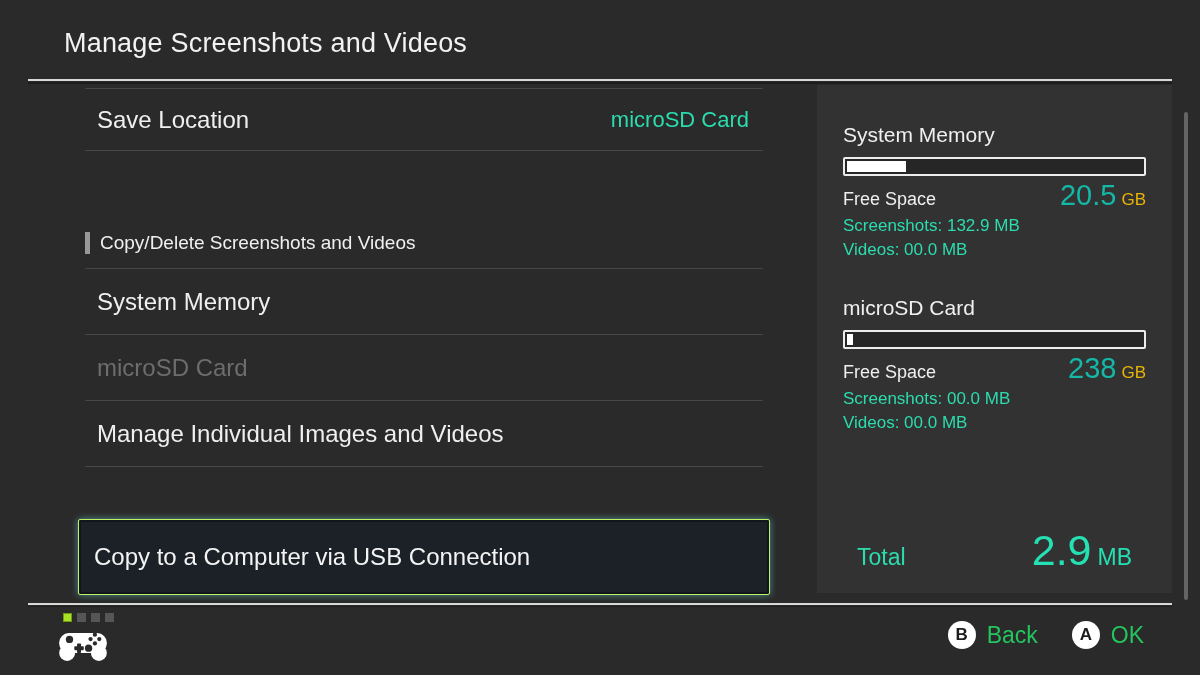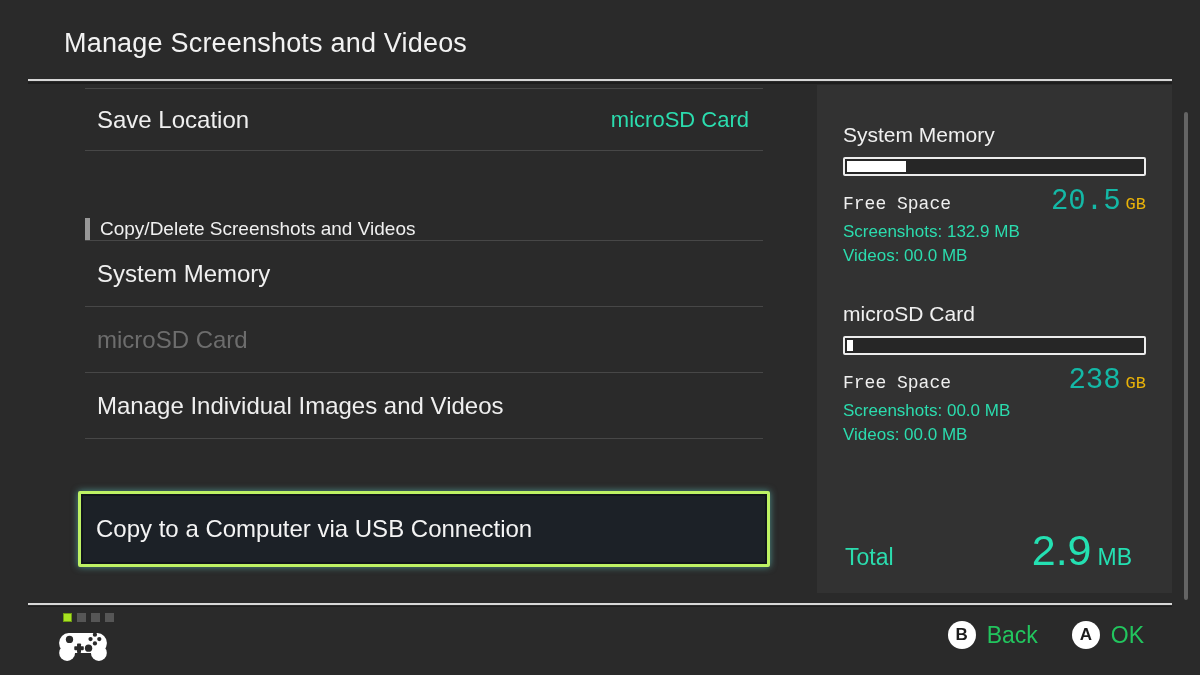--- a/index.html
+++ b/index.html
@@ -15,57 +15,57 @@
   .header-rule{position:absolute;left:28px;right:28px;top:79px;height:2px;background:#d7d7d7;}
   .header-rule-shadow{position:absolute;left:28px;right:28px;top:82px;height:2px;background:#1d1d1d;}
 
   
   .left-list{position:absolute;left:85px;top:88px;width:678px;}
   .row{box-sizing:border-box;border-bottom:1px solid #474747;display:flex;align-items:center;}
   .row-save{height:63px;border-top:1px solid #474747;justify-content:space-between;padding:0 14px 0 12px;}
   .row-label{font-size:24px;color:#efefef;}
   .row-value{font-size:22px;}
   .spacer-a{height:53px;}
-  .section-head{height:36px;display:flex;align-items:flex-end;border-bottom:1px solid #474747;}
+  .section-head{height:36px;display:flex;align-items:flex-start;border-bottom:1px solid #474747;margin-top:28px;}
   .section-bar{width:5px;height:22px;background:#989898;margin-right:10px;}
   .section-label{font-size:19px;color:#f0f0f0;}
   .item-row{height:66px;padding-left:12px;}
   .item-row .row-label{font-size:24px;}
   .item-row.disabled .row-label{color:#6d6d6d;}
   .spacer-b{height:52px;}
   .selected-row{
     box-sizing:border-box;height:76px;margin-left:-7px;width:692px;
-    border:3px solid #bef264;border-radius:2px;
+    border:1px solid #bef264;border-radius:2px;
     background:#1c2127;display:flex;align-items:center;padding-left:15px;
     box-shadow:0 0 7px rgba(110,230,222,.55), inset 0 0 0 2px #10161b;
   }
   .selected-row .row-label{font-size:24px;color:#f4f4f4;}
 
   
   .right-panel{
     position:absolute;left:817px;top:85px;width:355px;height:508px;
     background:#323232;box-sizing:border-box;padding:0 26px;
   }
   .panel-title{font-size:21px;color:#f0f0f0;font-weight:400;}
   .pt-1{margin-top:38px;}
   .pt-2{margin-top:36px;}
   .meter{
     margin-top:10px;height:11px;border:2px solid #ececec;border-radius:2px;
     background:#262626;padding:2px;
   }
   .meter-fill{height:100%;background:#ffffff;}
-  .kv{display:flex;justify-content:space-between;align-items:baseline;margin-top:9px;font-family:Liberation Mono, monospace;}
+  .kv{display:flex;justify-content:space-between;align-items:baseline;margin-top:3px;}
   .kv-label{font-size:18px;color:#efefef;}
   .kv-value{display:flex;align-items:baseline;gap:5px;}
   .kv-num{font-size:29px;color:#14b8a6;}
   .kv-unit{font-size:17px;color:#eab308;}
   .teal-row{display:flex;justify-content:flex-start;align-items:baseline;margin-top:4px;}
   .teal-row span{font-size:17px;color:#2bdcae;}
   .total-row{
-    position:absolute;left:28px;right:40px;bottom:18px;
+    position:absolute;left:40px;right:40px;bottom:18px;
     display:flex;justify-content:space-between;align-items:baseline;
   }
   .total-label{font-size:23px;color:#2bdcae;}
   .total-value{display:flex;align-items:baseline;gap:6px;color:#24e0b2;text-align:right;}
   .total-num{font-size:43px;}
   .total-unit{font-size:23px;}
 
   
   .scroll-thumb{position:absolute;right:12px;top:112px;width:4px;height:488px;background:#646464;border-radius:2px;}
 

